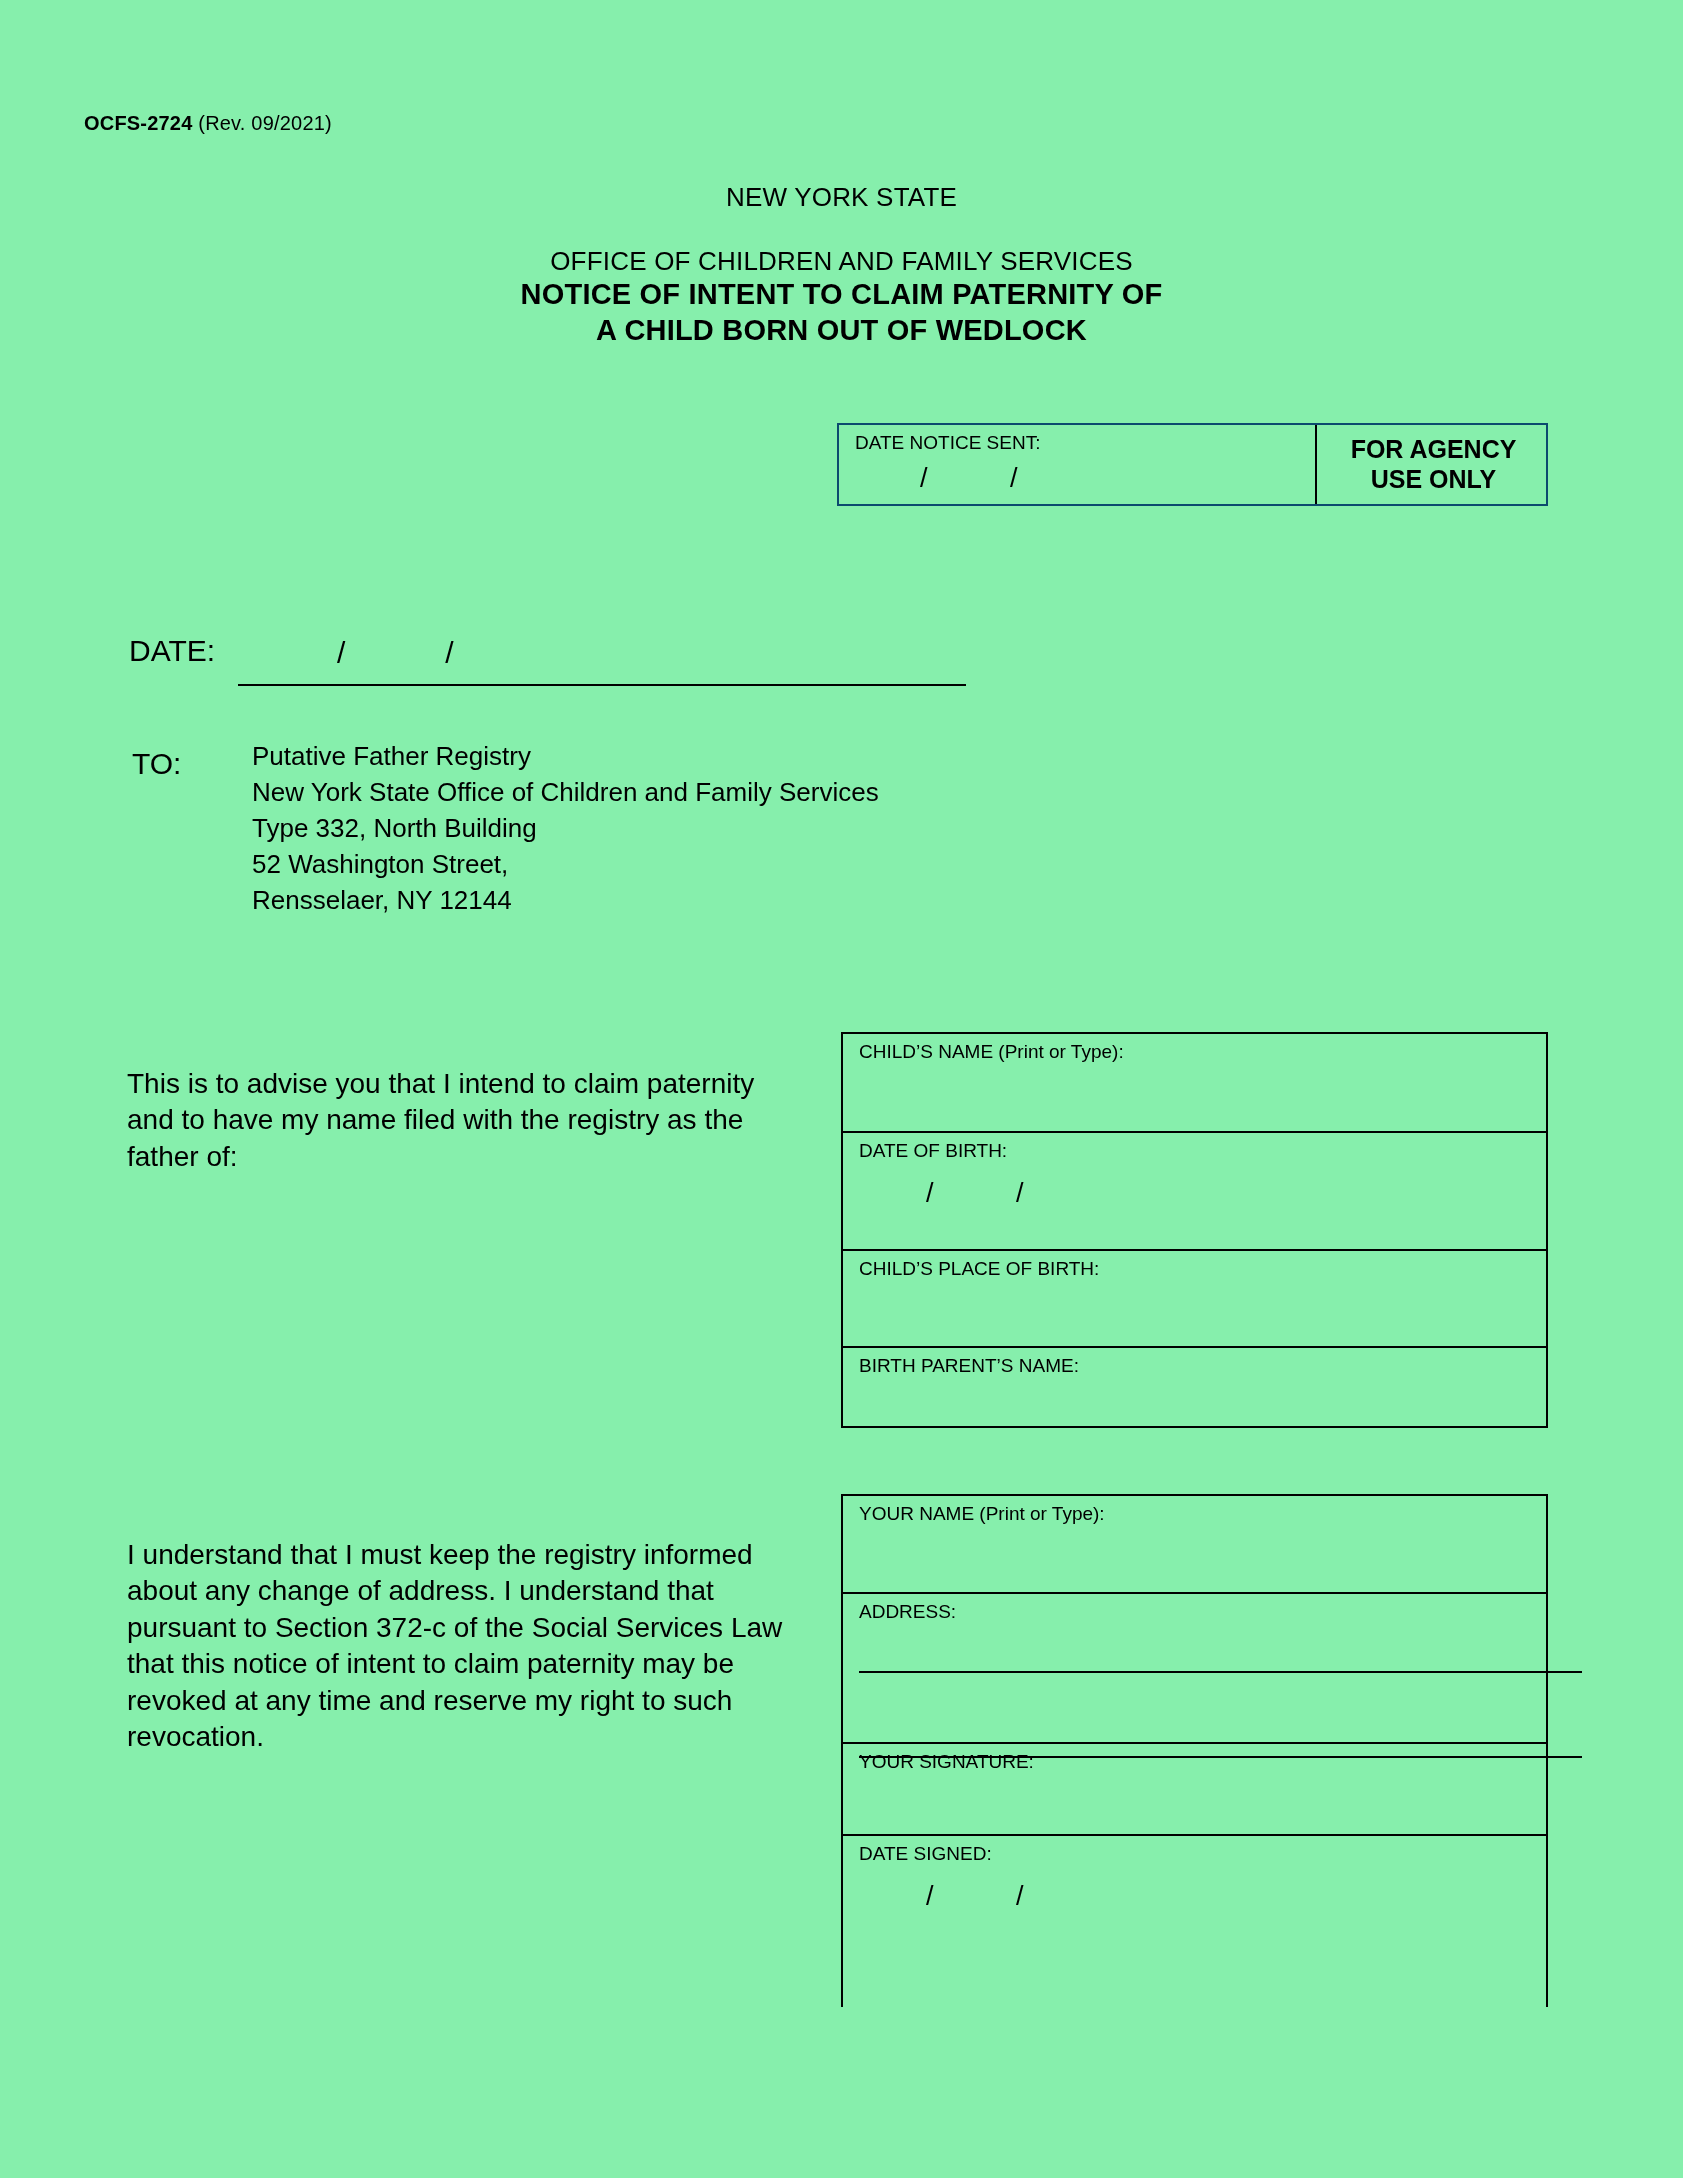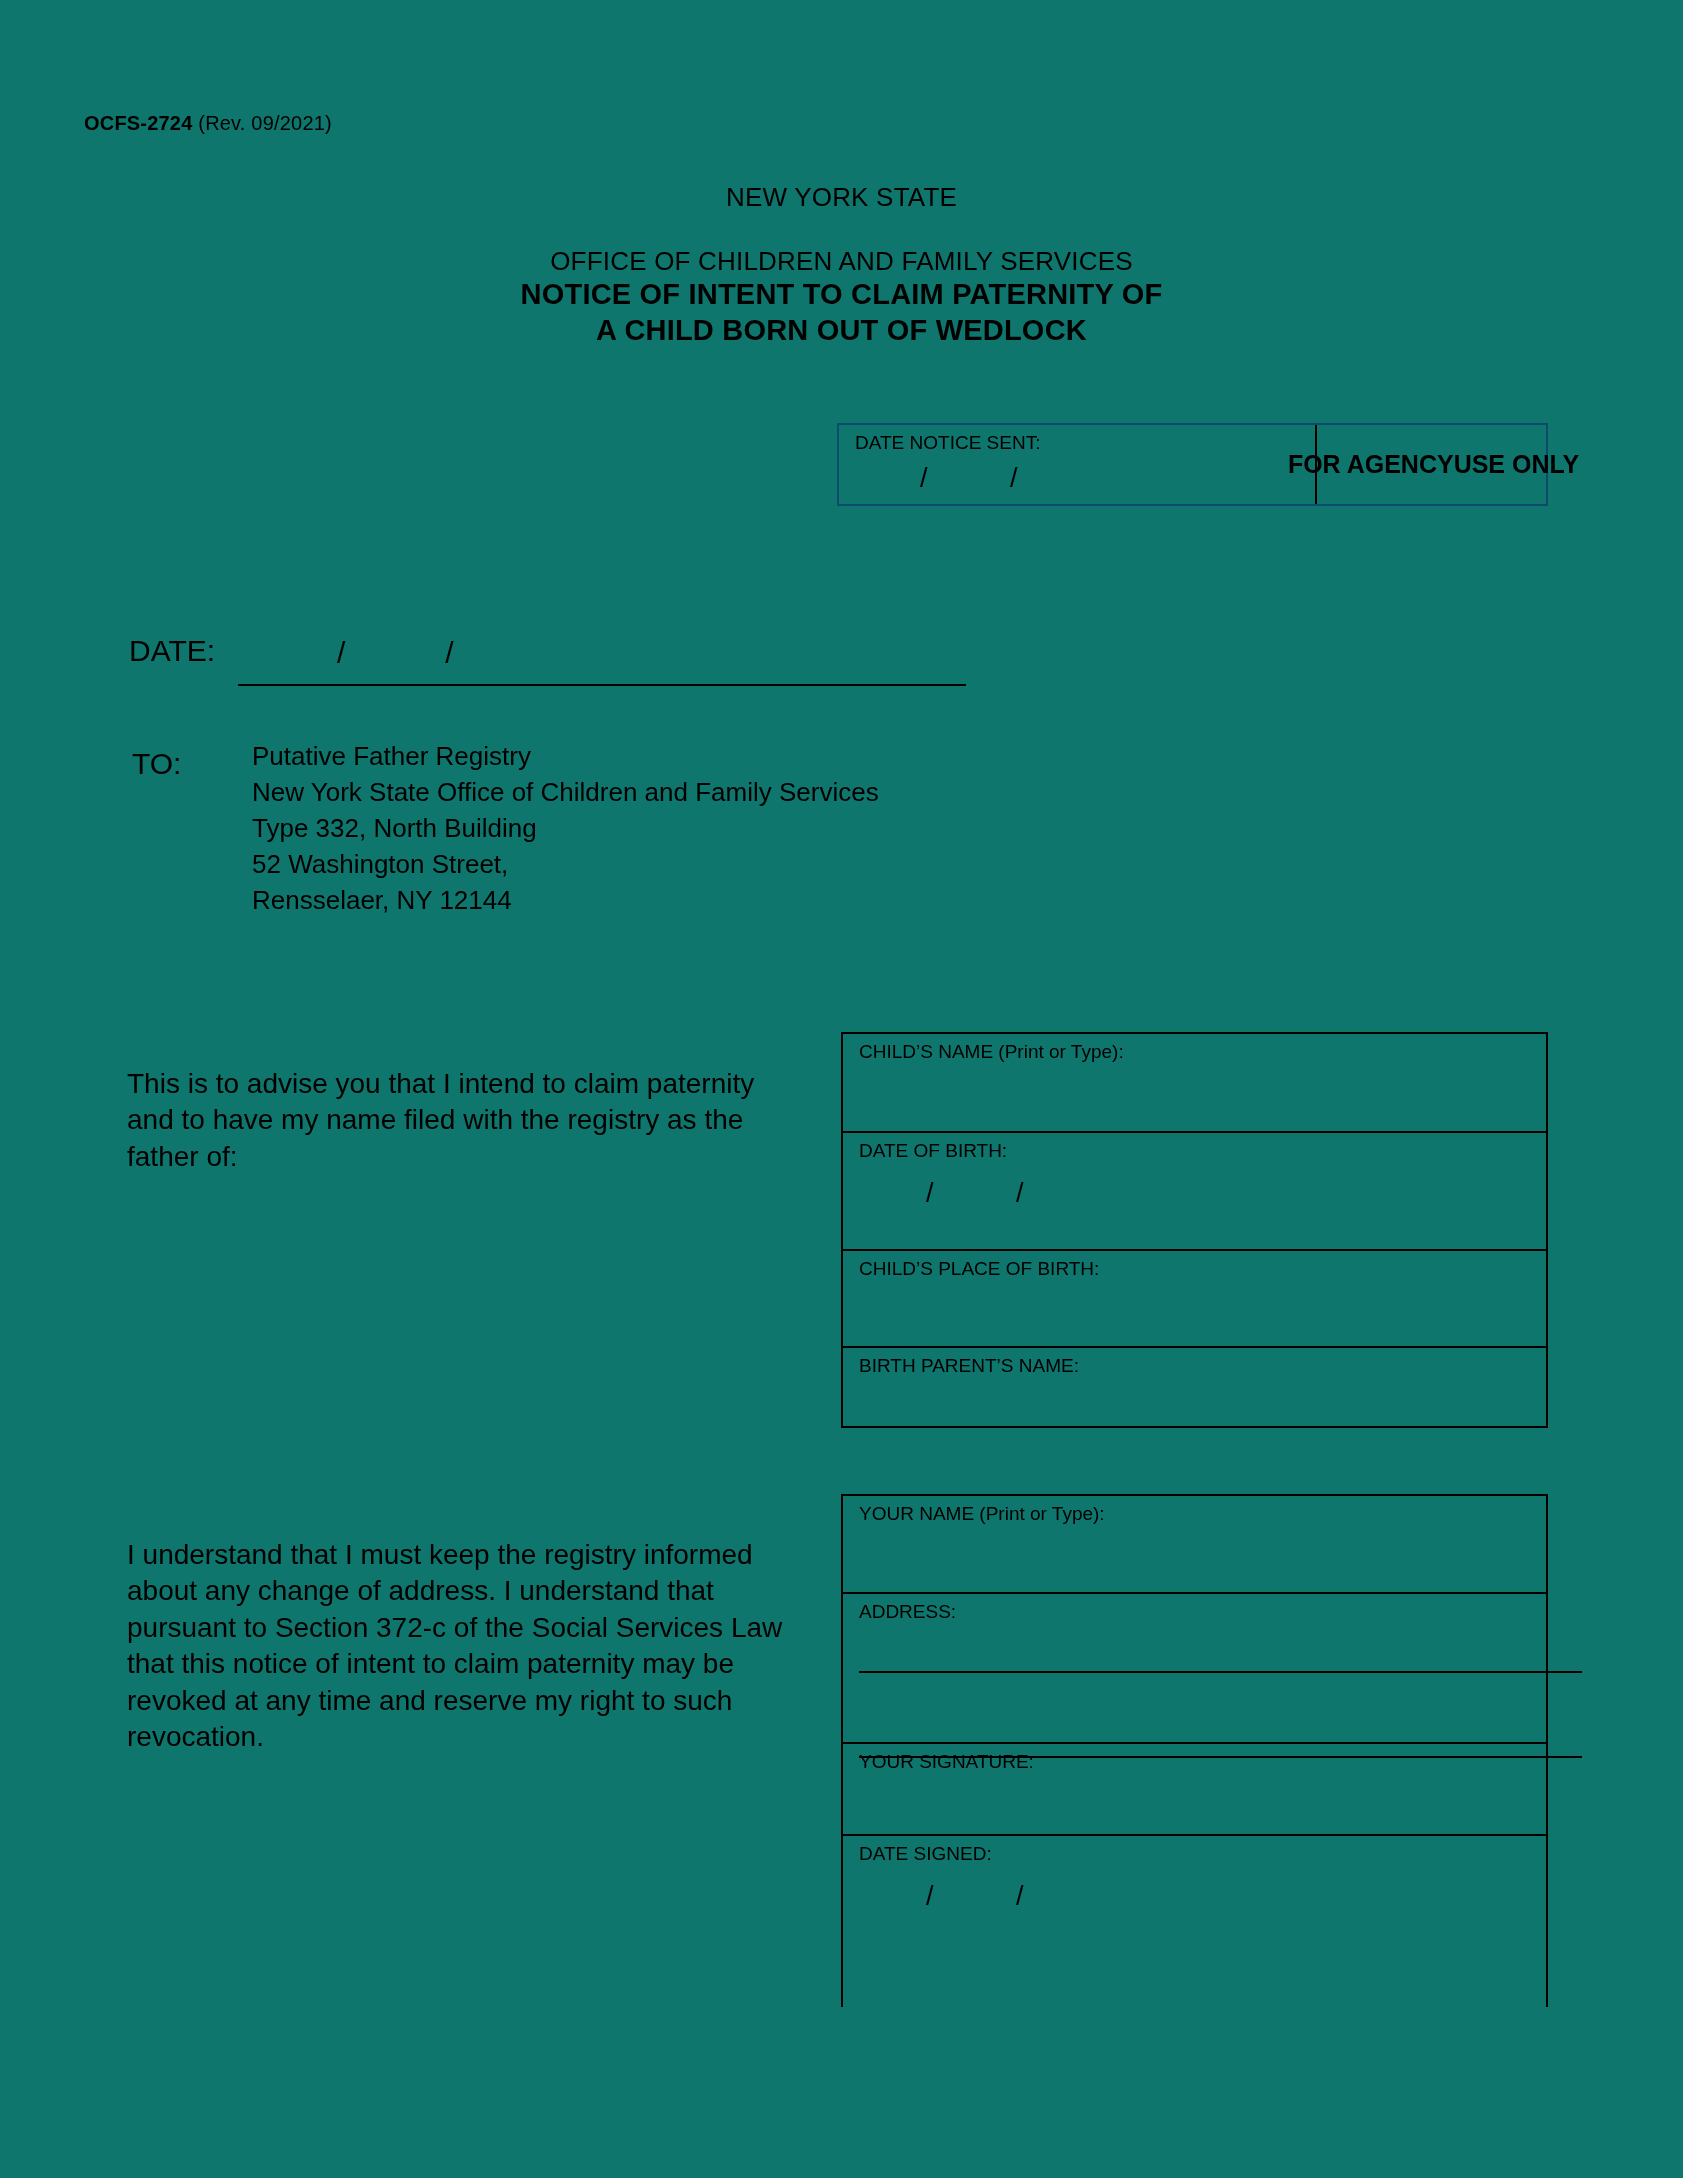--- a/index.html
+++ b/index.html
@@ -4,21 +4,21 @@
 <style>
   html, body {
     margin: 0;
     padding: 0;
     background: #ffffff;
   }
   .page {
     position: relative;
     width: 1683px;
     height: 2178px;
-    background: #0f766e;
+    background: #86efac;
     overflow: hidden;
     font-family: "Liberation Sans", sans-serif;
     color: #000000;
   }
 
   
   .form-no {
     position: absolute;
     left: 84px;
     top: 112px;
@@ -88,21 +88,21 @@
     letter-spacing: 0px;
     white-space: pre;
   }
   .agency-right {
     position: absolute;
     left: 478px;
     top: 0;
     width: 233px;
     height: 100%;
     display: flex;
-    flex-direction: row;
+    flex-direction: column;
     align-items: center;
     justify-content: center;
     line-height: 1.18;
   }
   .agency-right div {
     font-size: 25px;
     font-weight: bold;
     white-space: nowrap;
   }
 

